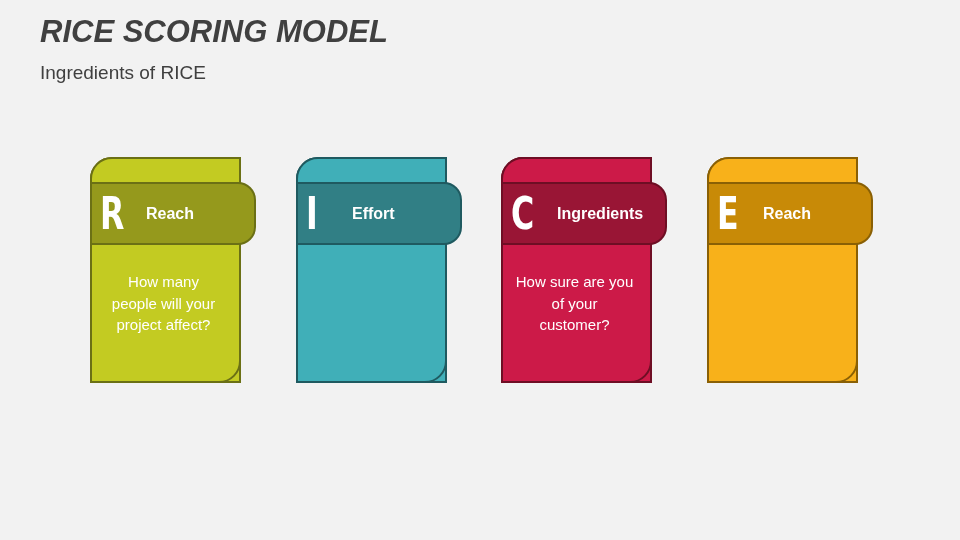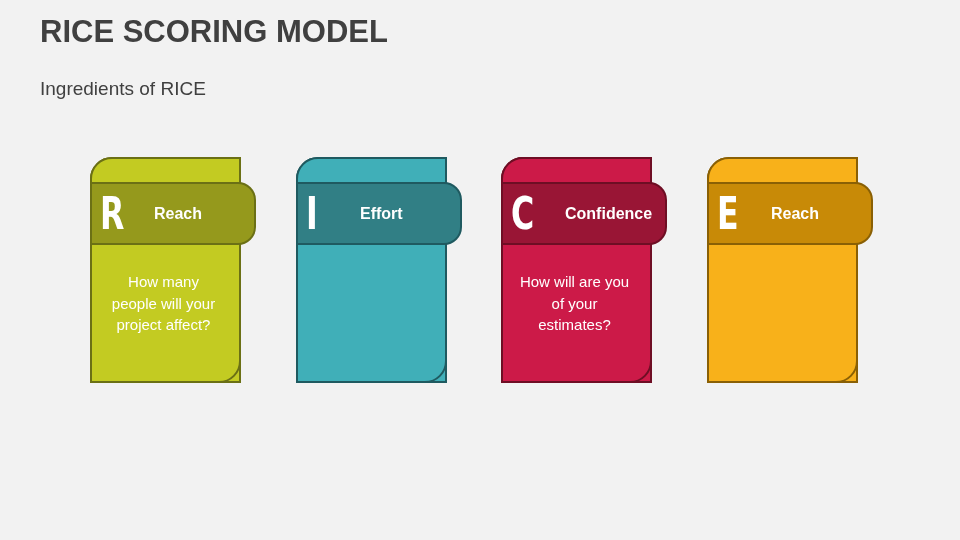--- a/index.html
+++ b/index.html
@@ -6,24 +6,25 @@
     html, body { width: 960px; height: 540px; overflow: hidden; }
     body {
       background: #F2F2F2;
       font-family: "Liberation Sans", "DejaVu Sans", sans-serif;
       position: relative;
     }
     .title {
       position: absolute; left: 40px; top: 14px;
       font-size: 31px; font-weight: bold; color: #404040;
       letter-spacing: 0px;
+      font-style: italic;
     }
     .subtitle {
       position: absolute; left: 40px; top: 62px;
-      font-size: 19px; color: #404040; margin-top: 16px;
+      font-size: 19px; color: #404040;
     }
     .card {
       position: absolute; top: 157px; width: 151px; height: 226px;
       border: 2px solid var(--border);
       background: var(--body);
       border-radius: 22px 0 0 0;
     }
     .card .br {
       position: absolute; right: -2px; bottom: -2px;
       width: 151px; height: 226px;
@@ -43,21 +44,21 @@
     .letter {
       width: 38px; margin-left: 8px;
       font-family: "DejaVu Sans", sans-serif;
       font-weight: bold; color: #FFFFFF;
       font-size: 44px; line-height: 1;
       transform: scaleX(0.72); transform-origin: left center;
       text-align: left;
     }
     .label {
       color: #FFFFFF; font-weight: bold; font-size: 16px;
-      margin-left: 16px;
+      margin-left: 8px;
     }
     .question {
       position: absolute; left: 0; right: 4px; top: 112px;
       text-align: center; color: #FFFFFF; font-size: 15px;
       line-height: 21.5px; padding: 0 12px;
     }
   </style>
 </head>
 <body>
 
@@ -78,23 +79,23 @@
   <div class="header">
     <span class="letter">I</span>
     <span class="label">Effort</span>
   </div>
 </div>
 
 <div class="card" style="left:501px; --body:#CC1A48; --head:#991535; --border:#6E0E24;">
   <div class="br"></div>
   <div class="header">
     <span class="letter">C</span>
-    <span class="label">Confidence</span>
+    <span class="label">Ingredients</span>
   </div>
-  <div class="question">How will are you of your estimates?</div>
+  <div class="question">How sure are you of your customer?</div>
 </div>
 
 <div class="card" style="left:707px; --body:#F8B11A; --head:#C88A07; --border:#8A6005;">
   <div class="br"></div>
   <div class="header">
     <span class="letter">E</span>
     <span class="label">Reach</span>
   </div>
 </div>
 

